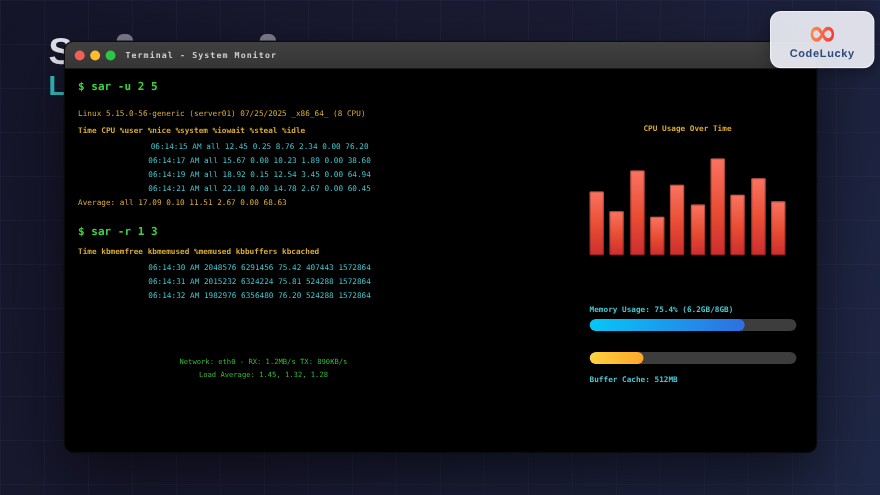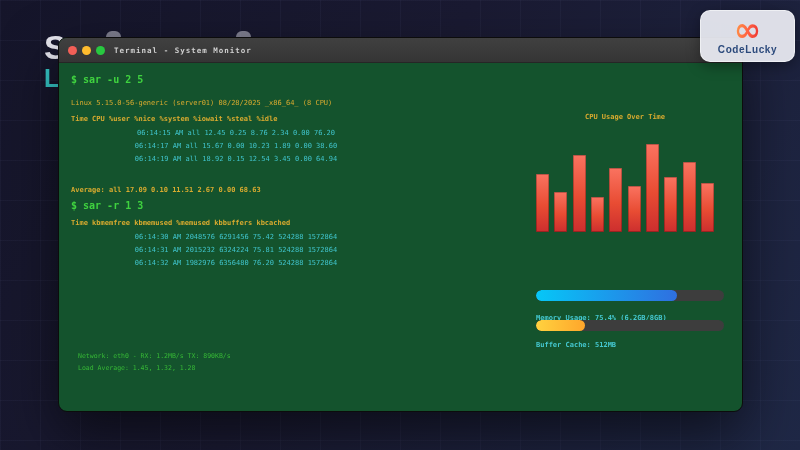--- a/index.html
+++ b/index.html
@@ -30,21 +30,21 @@
   .bg-frag {
     position:absolute; top:31px; width:15px; height:6px;
     border-radius:8px 8px 0 0; background:rgba(215,215,228,0.55);
   }
   .bg-frag.f1 { left:106px; }
   .bg-frag.f2 { left:236px; }
 
   
   .terminal {
     position:absolute; left:58px; top:37px; width:685px; height:375px;
-    background:#14532d; border:1px solid #0c0c0c; border-radius:9px;
+    background:#000000; border:1px solid #0c0c0c; border-radius:9px;
     box-shadow:0 22px 55px rgba(0,0,0,0.55);
   }
   .titlebar {
     position:absolute; left:0; top:0; right:0; height:25px;
     background:linear-gradient(#404040,#353535);
     border-bottom:1px solid #262626;
     border-radius:8px 8px 0 0;
   }
   .light { position:absolute; top:8px; width:9px; height:9px; border-radius:50%; }
   .light.red    { left:9px;  background:#f25f57; }
@@ -55,42 +55,42 @@
     font-size:7.5px; font-weight:bold; letter-spacing:1px; color:#cfcfcf;
   }
 
   
   .left-col { position:absolute; left:12px; top:35px; width:330px; }
   .cmd    { color:#3fd23f; font-size:10px; font-weight:bold; line-height:13px; }
   .sysinfo{ color:#d9ab2f; font-size:7px;  line-height:9px; margin-top:13px; }
   .thead  { color:#d9ab2f; font-size:7px;  font-weight:bold; line-height:9px; margin-top:7px; }
   .trow   { color:#40c4cc; font-size:7px;  line-height:13px;text-align:center; }
   .trow.first { margin-top:3px; }
-  .tavg   { color:#d9ab2f; font-size:7px;  font-weight:bold; line-height:9px; margin-top:20px; }
-  .cmd.second { margin-top:4px; }
-  .stats  { margin-top:81px; padding-left:7px; }
+  .tavg   { color:#d9ab2f; font-size:7px;  font-weight:normal; line-height:9px; margin-top:1px; }
+  .cmd.second { margin-top:16px; }
+  .stats  { margin-top:48px; padding-left:7px;text-align:center; }
   .stat   { color:#36b836; font-size:6.5px; line-height:11.5px; }
 
   
   .right-col { position:absolute; left:477px; top:75px; width:190px; }
   .chart-title {
     position:absolute; left:0; top:0; width:178px; text-align:center;
     color:#d9ab2f; font-size:7px; font-weight:bold;
   }
   .chart {
     position:absolute; left:0; top:31px; width:178px; height:88px;
     display:flex; align-items:flex-end; justify-content:space-between;
   }
   .bar {
     width:13px; border-radius:1px;
     background:linear-gradient(180deg,#fa7360 0%,#e84c33 55%,#cc2e2e 100%);
     box-shadow:inset 0 0 0 1px rgba(0,0,0,0.25);
   }
   .meter-label { position:absolute; left:0; color:#45c8d0; font-size:7px; font-weight:bold; }
-  .mem-label { top:165px;margin-top:36px; }
+  .mem-label { top:165px; }
   .buf-label { top:196px;margin-top:32px; }
   .track {
     position:absolute; left:0; width:188px; height:11px;
     background:#3d3d3d; border-radius:6px; overflow:hidden;
   }
   .mem-track { top:177px; }
   .buf-track { top:207px; }
   .fill { height:100%; border-radius:6px; }
   .fill.mem { background:linear-gradient(90deg,#06c7f7,#2f6fe0); }
   .fill.buf { background:linear-gradient(90deg,#ffd23f,#ffa62b); }
@@ -126,29 +126,30 @@
 <div class="terminal">
   <div class="titlebar">
     <span class="light red"></span>
     <span class="light yellow"></span>
     <span class="light green"></span>
     <span class="win-title">Terminal - System Monitor</span>
   </div>
 
   <div class="left-col">
     <div class="cmd">$ sar -u 2 5</div>
-    <div class="sysinfo">Linux 5.15.0-56-generic (server01) 08/28/2025 _x86_64_ (8 CPU)</div>
+    <div class="sysinfo">Linux 5.15.0-56-generic (server01) 07/25/2025 _x86_64_ (8 CPU)</div>
     <div class="thead">Time CPU %user %nice %system %iowait %steal %idle</div>
     <div class="trow first">06:14:15 AM all 12.45 0.25 8.76 2.34 0.00 76.20</div>
     <div class="trow">06:14:17 AM all 15.67 0.00 10.23 1.89 0.00 38.60</div>
     <div class="trow">06:14:19 AM all 18.92 0.15 12.54 3.45 0.00 64.94</div>
+    <div class="trow">06:14:21 AM all 22.10 0.00 14.78 2.67 0.00 60.45</div>
     <div class="tavg">Average: all 17.09 0.10 11.51 2.67 0.00 68.63</div>
     <div class="cmd second">$ sar -r 1 3</div>
     <div class="thead">Time kbmemfree kbmemused %memused kbbuffers kbcached</div>
-    <div class="trow first">06:14:30 AM 2048576 6291456 75.42 524288 1572864</div>
+    <div class="trow first">06:14:30 AM 2048576 6291456 75.42 407443 1572864</div>
     <div class="trow">06:14:31 AM 2015232 6324224 75.81 524288 1572864</div>
     <div class="trow">06:14:32 AM 1982976 6356480 76.20 524288 1572864</div>
     <div class="stats">
       <div class="stat">Network: eth0 - RX: 1.2MB/s TX: 890KB/s</div>
       <div class="stat">Load Average: 1.45, 1.32, 1.28</div>
     </div>
   </div>
 
   <div class="right-col">
     <div class="chart-title">CPU Usage Over Time</div>

